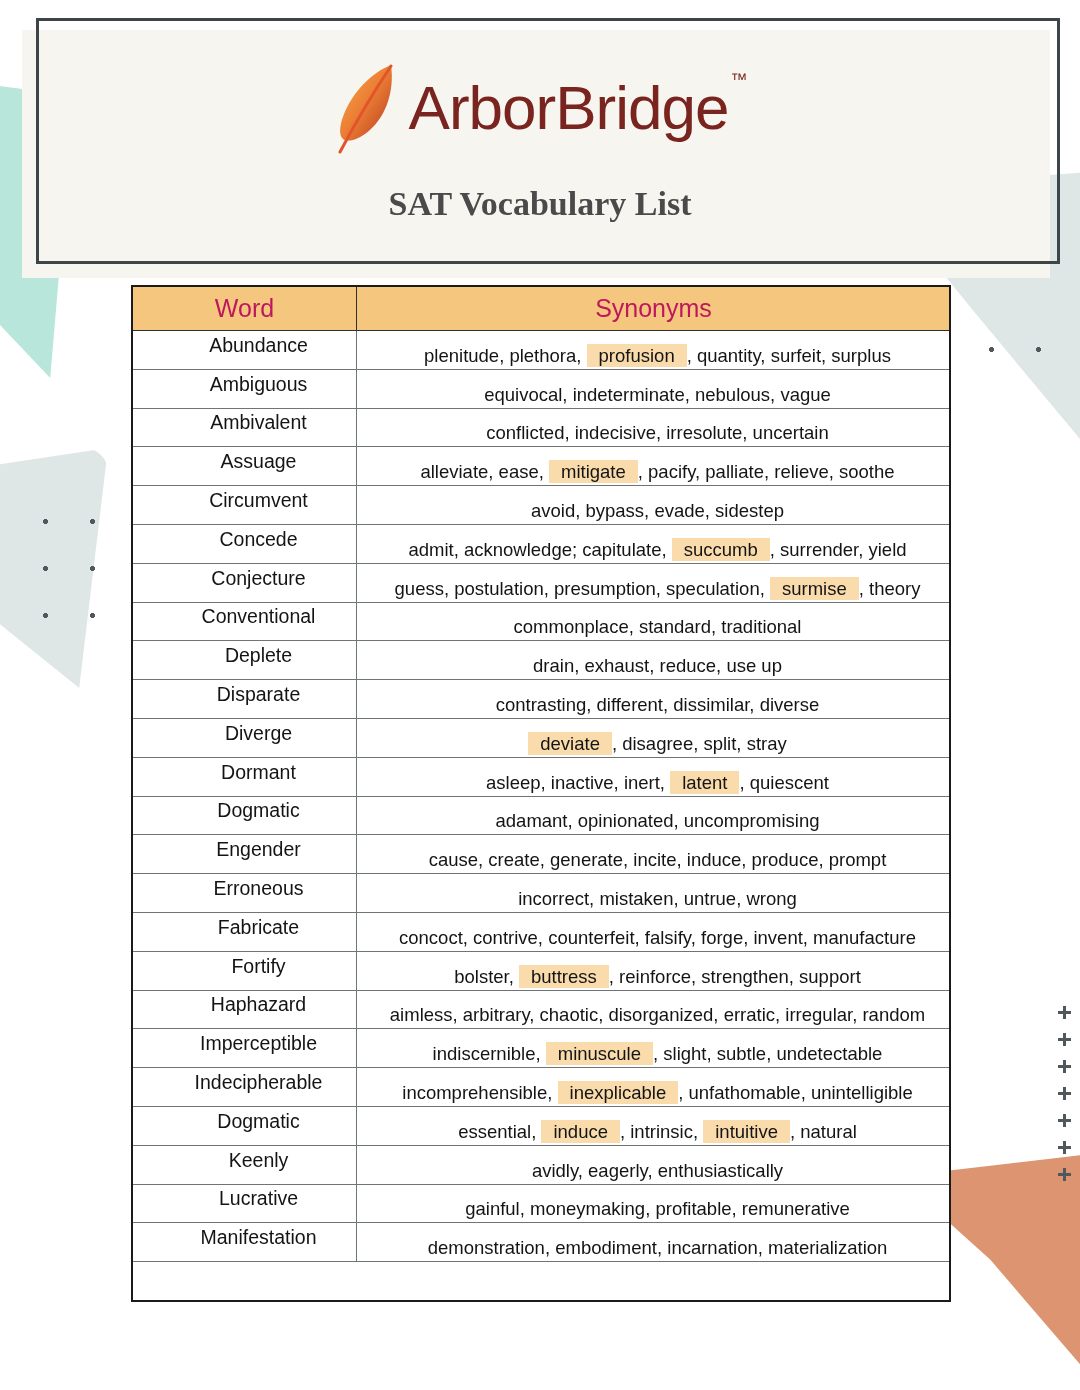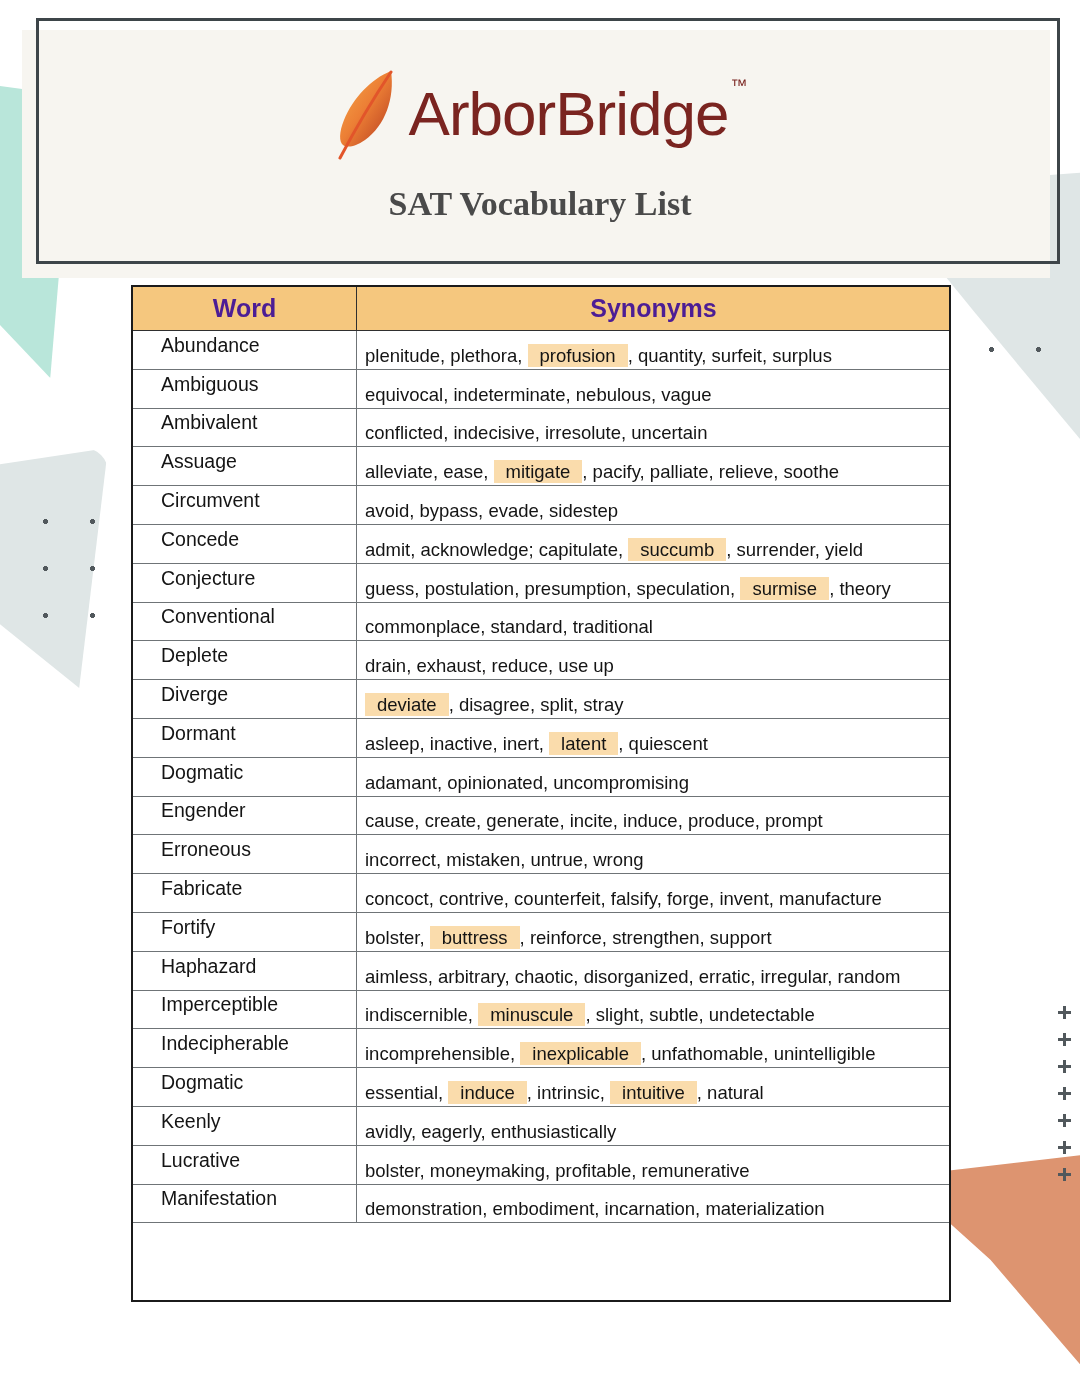--- a/index.html
+++ b/index.html
@@ -88,21 +88,21 @@
   .header-box {
     position: absolute;
     left: 36px; top: 18px;
     width: 1024px; height: 246px;
     border: 3px solid #3d4549;
     background: transparent;
   }
 
   .brand-row {
     position: absolute;
-    left: 0; top: 68px;
+    left: 0; top: 62px;
     width: 1080px;
     display: flex;
     align-items: center;
     justify-content: center;
     gap: 8px;
   }
 
   .leaf-wrap { width: 66px; height: 92px; position: relative; }
 
   .brand-text {
@@ -141,27 +141,28 @@
     left: 132px; top: 286px;
     width: 818px;
     border-collapse: collapse;
     background: #ffffff;
     table-layout: fixed;
   }
   .vocab-table th, .vocab-table td {
     border: 1px solid #6f7477;
     padding: 0;
     vertical-align: middle;
+    text-align: center;
   }
   .vocab-table thead th {
     background: #f5c77e;
     height: 44px;
-    font-weight: 700;
+    font-weight: 400;
     font-size: 25px;
-    color: #4c1d95;
+    color: #be185d;
     text-align: center;
     border-color: #2f2f2f;
   }
   .col-word { width: 224px; }
   .col-syn  { width: 594px; }
 
   .vocab-table tbody td { height: 38.8px; }
 
   td.cell-word {
     font-size: 19.5px;
@@ -279,20 +280,24 @@
         </tr>
         <tr>
           <td class="cell-word">Conventional</td>
           <td class="cell-syn"><span>commonplace, standard, traditional</span></td>
         </tr>
         <tr>
           <td class="cell-word">Deplete</td>
           <td class="cell-syn"><span>drain, exhaust, reduce, use up</span></td>
         </tr>
         <tr>
+          <td class="cell-word">Disparate</td>
+          <td class="cell-syn"><span>contrasting, different, dissimilar, diverse</span></td>
+        </tr>
+        <tr>
           <td class="cell-word">Diverge</td>
           <td class="cell-syn"><span class="hl">deviate</span><span>, disagree, split, stray</span></td>
         </tr>
         <tr>
           <td class="cell-word">Dormant</td>
           <td class="cell-syn"><span>asleep, inactive, inert, </span><span class="hl">latent</span><span>, quiescent</span></td>
         </tr>
         <tr>
           <td class="cell-word">Dogmatic</td>
           <td class="cell-syn"><span>adamant, opinionated, uncompromising</span></td>
@@ -328,21 +333,21 @@
         <tr>
           <td class="cell-word">Dogmatic</td>
           <td class="cell-syn"><span>essential, </span><span class="hl">induce</span><span>, intrinsic, </span><span class="hl">intuitive</span><span>, natural</span></td>
         </tr>
         <tr>
           <td class="cell-word">Keenly</td>
           <td class="cell-syn"><span>avidly, eagerly, enthusiastically</span></td>
         </tr>
         <tr>
           <td class="cell-word">Lucrative</td>
-          <td class="cell-syn"><span>bolster, moneymaking, profitable, remunerative</span></td>
+          <td class="cell-syn"><span>gainful, moneymaking, profitable, remunerative</span></td>
         </tr>
         <tr>
           <td class="cell-word">Manifestation</td>
           <td class="cell-syn"><span>demonstration, embodiment, incarnation, materialization</span></td>
         </tr>
       </tbody>
   </table>
   <div class="table-outline"></div>
 
 </div>

